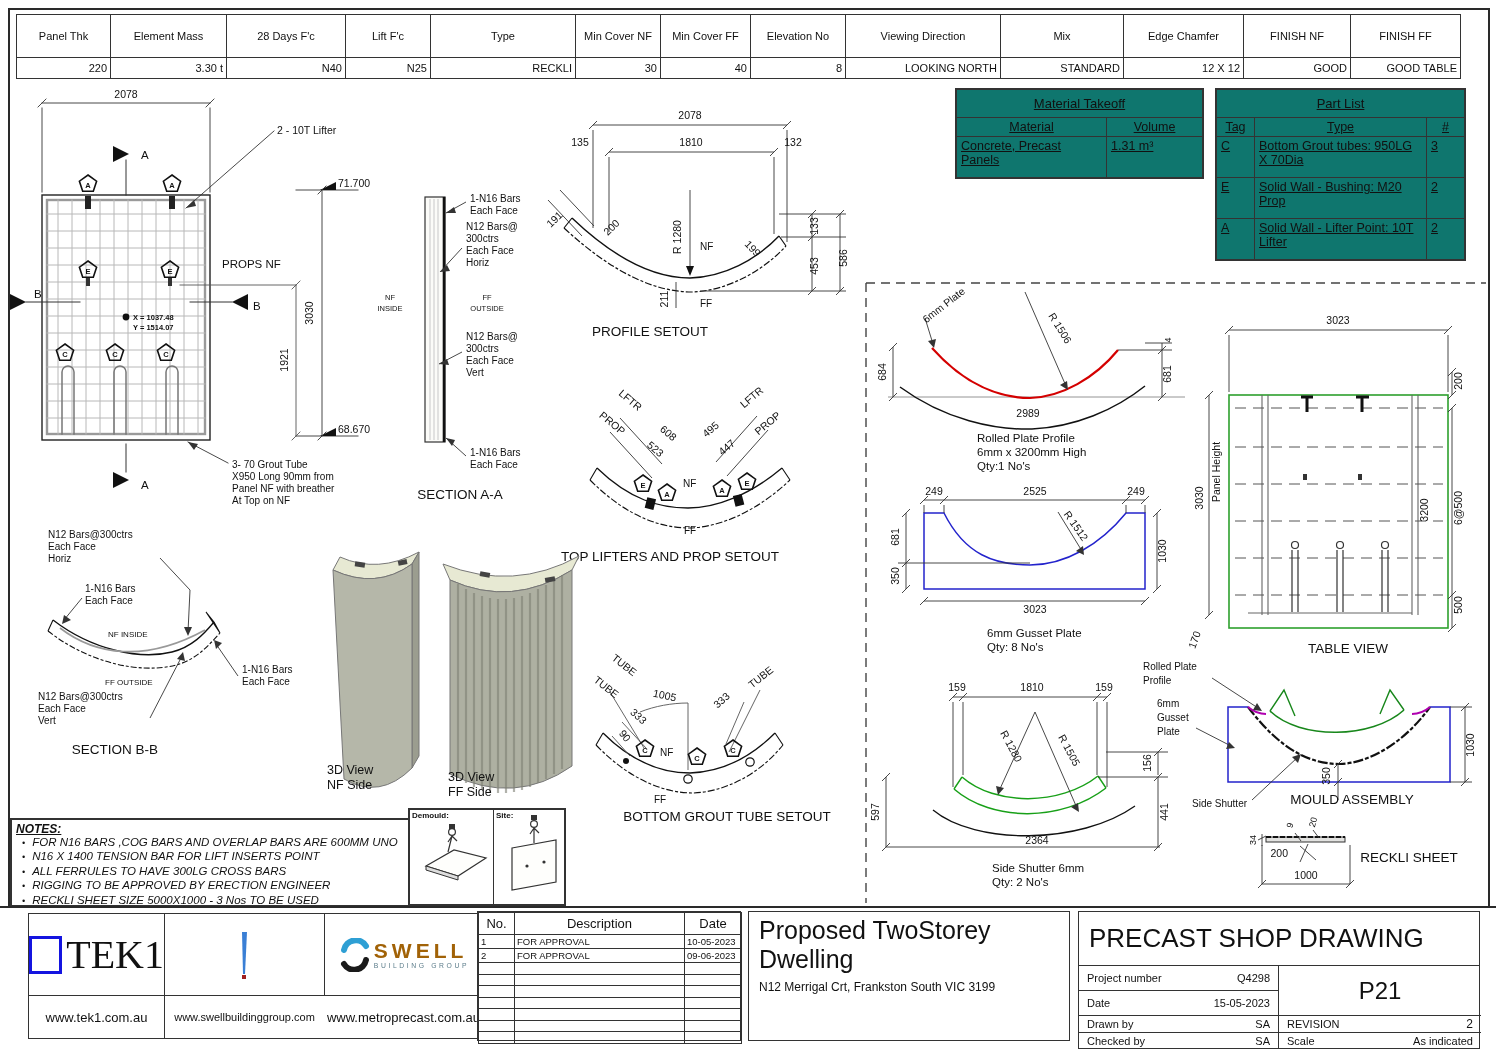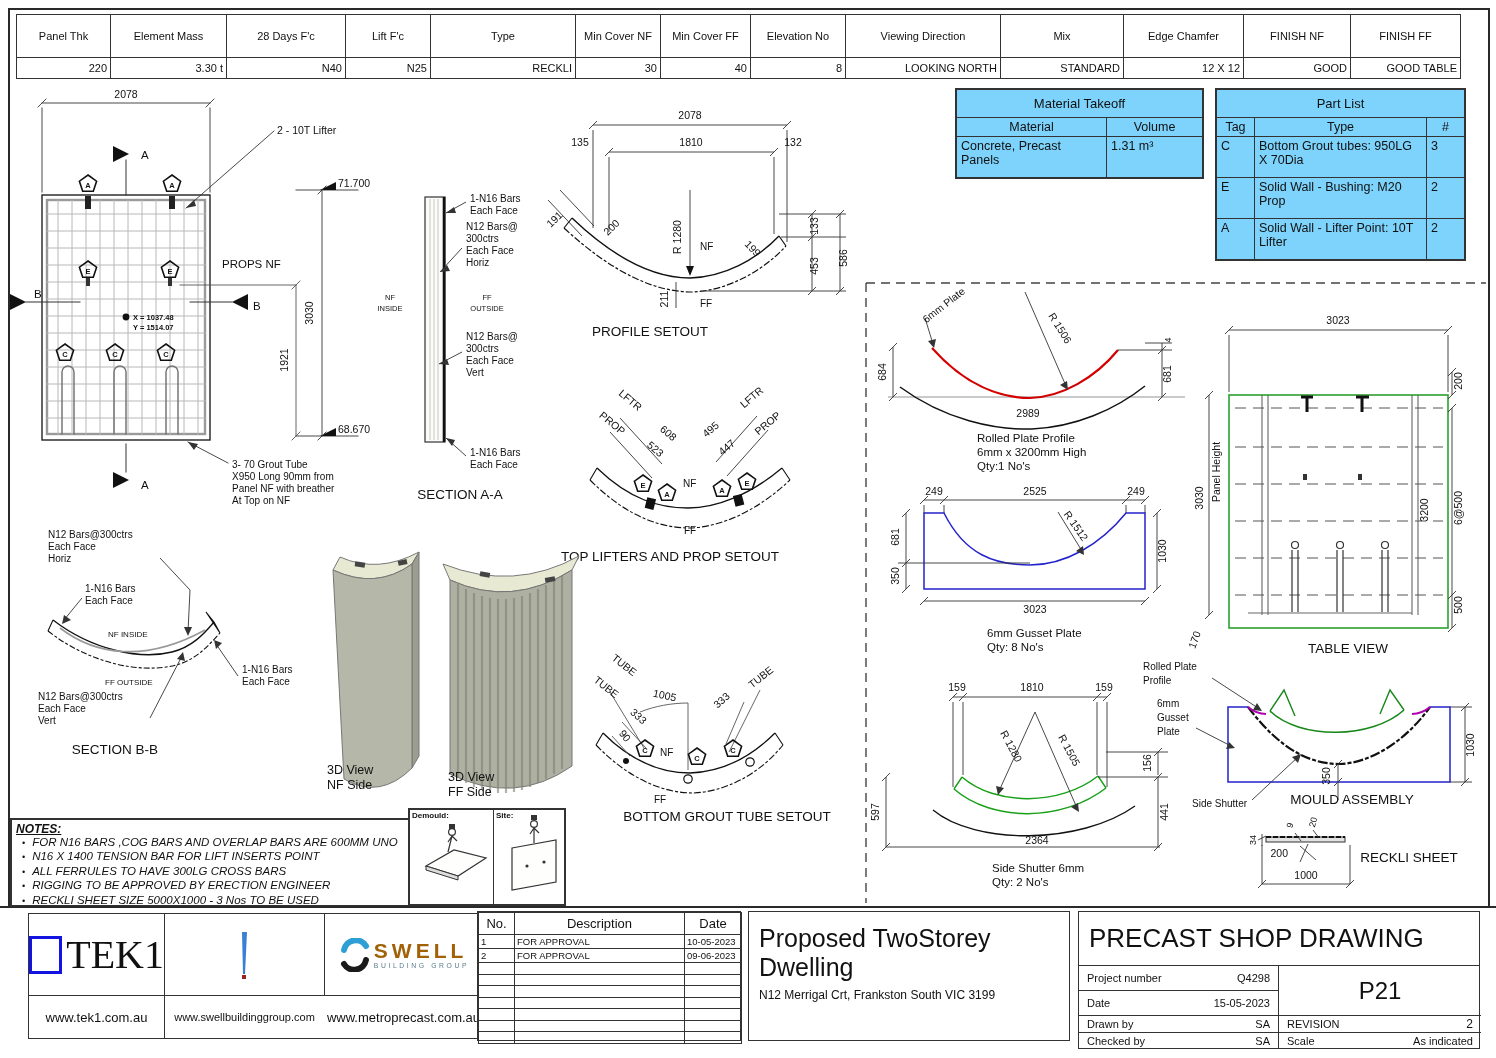--- a/index.html
+++ b/index.html
@@ -6,21 +6,21 @@
   .sheet{position:relative;width:1496px;height:1058px;background:#fff;
          font-family:"Liberation Sans",sans-serif;color:#111;overflow:hidden;}
   .pageborder{position:absolute;left:8px;top:8px;width:1478px;height:1040px;
               border:2px solid #2a2a2a;pointer-events:none;}
   
   .spec{position:absolute;left:16px;top:14px;border-collapse:collapse;table-layout:fixed;}
   .spec td{border:1.5px solid #333;font-size:11px;overflow:hidden;white-space:normal;}
   .spec .hd td{height:40px;text-align:center;vertical-align:middle;line-height:1.15;}
   .spec .vl td{height:20px;text-align:right;padding:0 3px;vertical-align:middle;}
   
-  .minitab{position:absolute;border:2px solid #333;background:#7dd3fc;}
+  .minitab{position:absolute;border:2px solid #333;background:#0f766e;text-decoration:underline;}
   .minitab .tt{border-bottom:1.5px solid #333;text-align:center;font-size:13px;padding:6px 0;}
   .mrow{display:flex;}
   .mcell{border-right:1.5px solid #333;font-size:12.5px;padding:2px 4px;box-sizing:border-box;}
   .mcell:last-child{border-right:none;}
   .mhead{text-align:center;border-bottom:1.5px solid #333;}
   .prow{border-bottom:1.5px solid #333;}
   .prow:last-child{border-bottom:none;}
   
   .notes{position:absolute;left:10px;top:818px;width:400px;height:85px;border:2px solid #333;
          font-size:11.5px;background:#fff;font-style:italic;}
@@ -49,21 +49,21 @@
   .swell{display:flex;align-items:center;}
   .swelltx{line-height:1;}
   .swell .s1{font-size:21px;font-weight:bold;letter-spacing:4px;color:#a16207;}
   .swell .s2{font-size:6.8px;letter-spacing:2.6px;color:#5b7c8a;margin-top:2px;}
   .revtab{left:477px;top:3px;width:264px;height:130px;}
   .revtab table{border-collapse:collapse;width:100%;table-layout:fixed;}
   .revtab td{border:1px solid #333;font-size:9.5px;padding:0 2px;overflow:hidden;white-space:nowrap;}
   .revtab .h td{font-size:13px;text-align:center;height:21px;border-width:1.5px;}
   .revtab .r td{height:13px;}
   .revtab .e td{height:10.5px;}
-  .proj{left:748px;top:3px;width:322px;height:130px;padding:12px 10px;}
+  .proj{left:748px;top:3px;width:322px;height:130px;padding:4px 10px;}
   .proj .t1{font-size:25px;line-height:1.16;}
   .proj .t2{font-size:12px;margin-top:6px;line-height:1.25;}
   .sheetblk{left:1078px;top:3px;width:402px;height:138px;}
   .sb-title{position:absolute;left:0;top:0;width:100%;height:54px;border-bottom:1.5px solid #333;
             display:flex;align-items:center;box-sizing:border-box;padding-left:10px;font-size:26px;}
   .sb-fld{position:absolute;display:flex;justify-content:space-between;align-items:center;
           box-sizing:border-box;border-bottom:1.5px solid #333;border-right:1.5px solid #333;
           padding:0 8px;font-size:11px;left:0;width:200px;}
   .sb-r{position:absolute;left:200px;width:202px;box-sizing:border-box;border-bottom:1.5px solid #333;}
   .p21{display:flex;align-items:center;justify-content:center;font-size:24px;}

